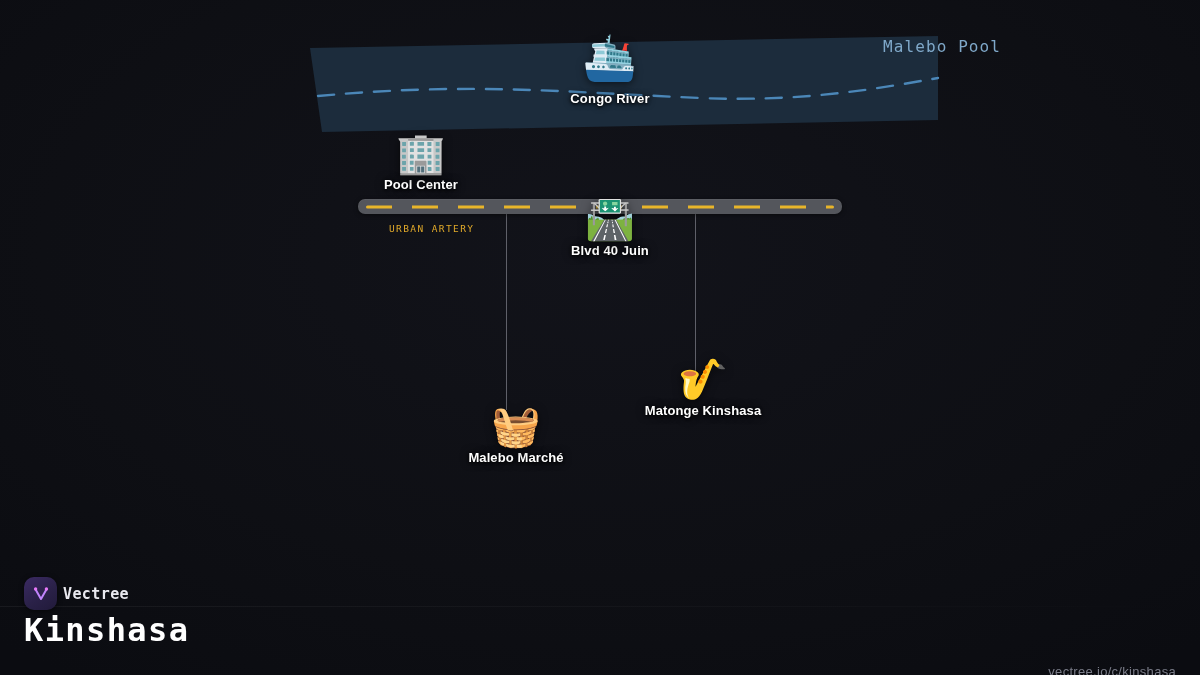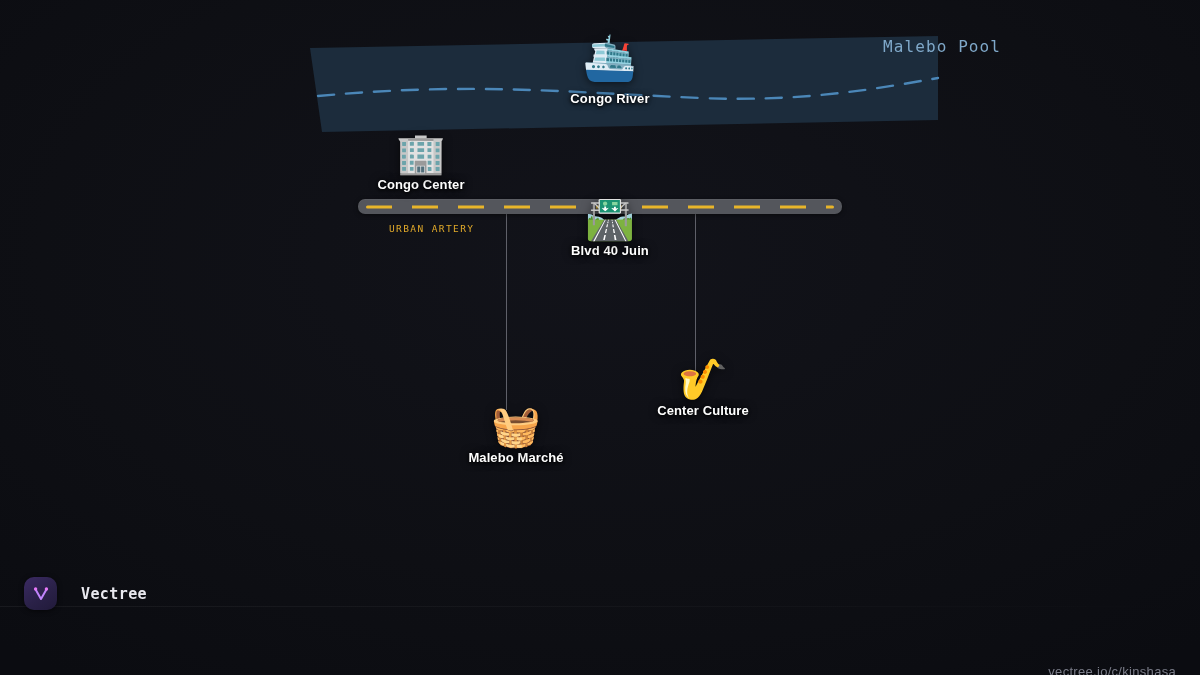--- a/index.html
+++ b/index.html
@@ -111,21 +111,21 @@
     position:absolute;
     left:0; right:0; top:606px;
     height:1px;
     background:linear-gradient(to right, rgba(255,255,255,.055), rgba(255,255,255,.02) 70%, transparent);
   }
   .brand-row {
     position:absolute;
     left:24px; top:577px;
     display:flex;
     align-items:center;
-    gap:24px;
+    gap:6px;
   }
   .brand-mark {
     width:33px; height:33px;
     border-radius:10px;
     background:linear-gradient(145deg, #3b2a63 0%, #2a2148 55%, #211a3a 100%);
     display:flex; align-items:center; justify-content:center;
     box-shadow:0 1px 5px rgba(0,0,0,.6);
   }
   .brand-name {
     color:#e9e9ef;
@@ -171,47 +171,48 @@
   <div class="connector" style="left:506px; top:214px; height:196px;"></div>
   <div class="connector" style="left:695px; top:214px; height:158px;"></div>
 
   <div class="road" style="left:358px; top:199px; width:484px; height:15px;">
     <div class="road-dashes"></div>
   </div>
   <span class="road-tag" style="left:364px; top:223px;padding-left:25px;">URBAN ARTERY</span>
 
   <div class="node" style="left:421px; top:133px;">
     <span class="node-emoji">🏢</span>
-    <span class="node-label">Congo Center</span>
+    <span class="node-label">Pool Center</span>
   </div>
 
   <div class="node" style="left:610px; top:199px;">
     <span class="node-emoji">🛣️</span>
     <span class="node-label">Blvd 40 Juin</span>
   </div>
 
   <div class="node" style="left:516px; top:406px;">
     <span class="node-emoji">🧺</span>
     <span class="node-label">Malebo Marché</span>
   </div>
 
   <div class="node" style="left:703px; top:359px;">
     <span class="node-emoji">🎷</span>
-    <span class="node-label">Center Culture</span>
+    <span class="node-label">Matonge Kinshasa</span>
   </div>
 
   <div class="footer-rule"></div>
 
   <div class="brand-row">
     <span class="brand-mark">
       <svg width="20" height="20" viewBox="0 0 20 20" aria-hidden="true">
         <path d="M4.6 5.4 L10 15 L15.4 5.4" fill="none" stroke="#c084fc" stroke-width="2" stroke-linecap="round" stroke-linejoin="round"></path>
         <circle cx="4.6" cy="5.0" r="1.7" fill="#e879f9"></circle>
         <circle cx="15.4" cy="5.0" r="1.7" fill="#e879f9"></circle>
       </svg>
     </span>
     <span class="brand-name">Vectree</span>
   </div>
 
+  <div class="page-title">Kinshasa</div>
 
   <div class="site-url">vectree.io/c/kinshasa</div>
 
 </div>
 
 </body></html>

